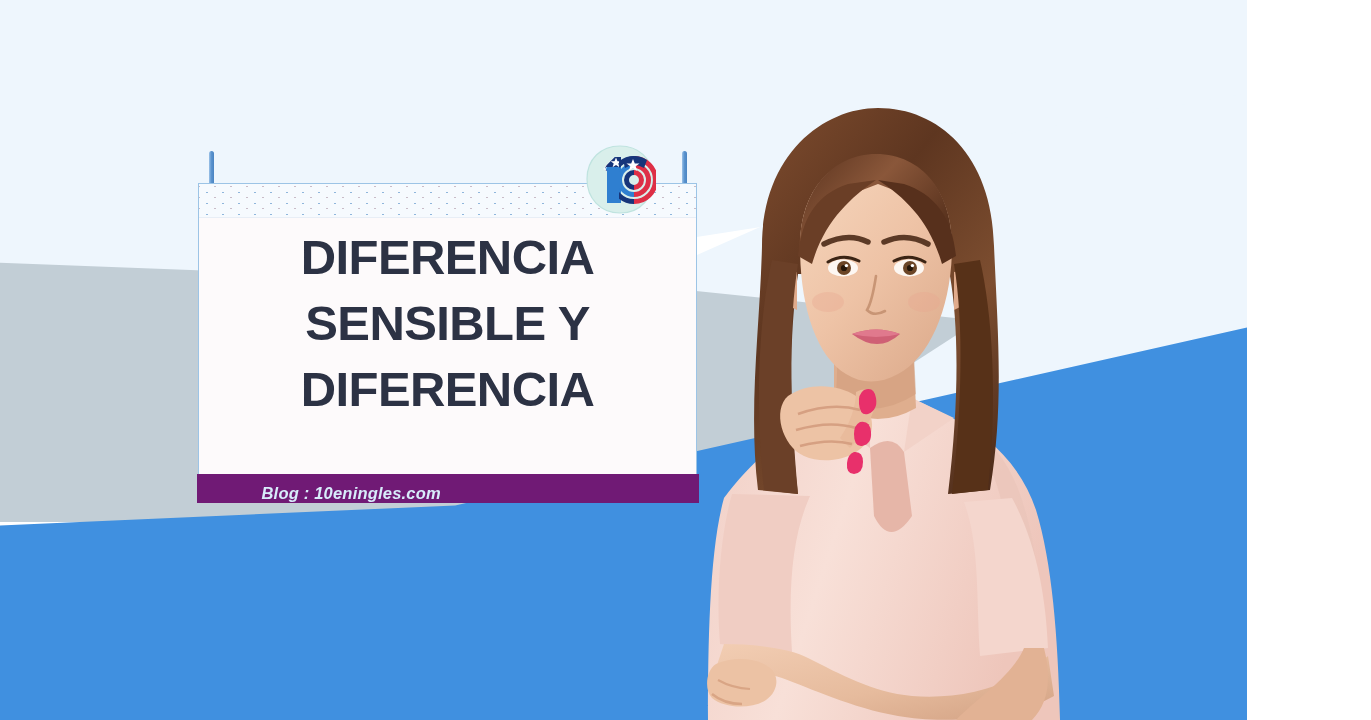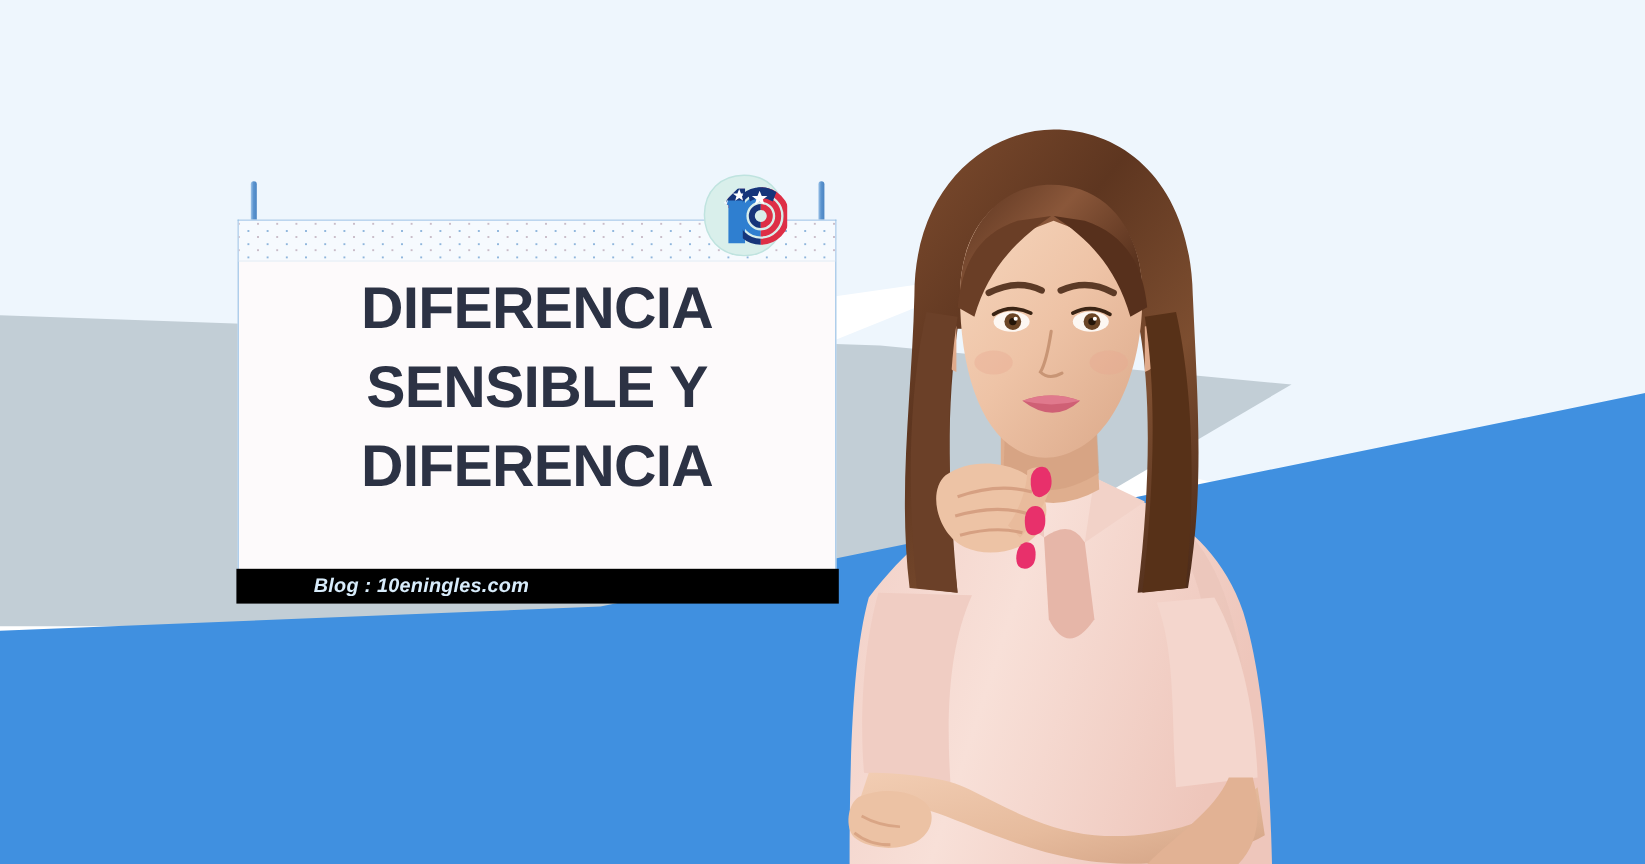--- a/index.html
+++ b/index.html
@@ -1,21 +1,21 @@
 <!DOCTYPE html>
 <html><head>
 <meta charset="utf-8">
 <style>
   * { margin:0; padding:0; box-sizing:border-box; }
   html,body{ width:1371px; height:720px; overflow:hidden; background:#ffffff; }
   body { font-family:"Liberation Sans", sans-serif; }
 
   #stage{
     position:relative;
-    width:1371px; height:720px;
+    width:1247px; height:720px;
     background:#ffffff;
     overflow:hidden;
   }
 
   
   .bg-layer{ position:absolute; inset:0; }
   .bg-shape{ position:absolute; inset:0; }
 
   .shape-lightblue-top{
     background:#eef6fd;
@@ -95,22 +95,22 @@
     line-height:66px;
     letter-spacing:-0.6px;
   }
   .card-title .tline{ display:block; white-space:nowrap; }
 
   .card-footer{
     position:absolute;
     left:-1.5px; right:-1.5px;
     top:291px;
     height:29px;
-    background:#000000;
-    display:flex; align-items:center;
+    background:#701a75;
+    display:flex; align-items:flex-end;
   }
   .card-footer-text{
     margin-left:65px;
     color:#d8ecfb;
     font-family:"Liberation Sans", sans-serif;
     font-weight:700; font-style:italic;
     font-size:16.5px;
     letter-spacing:.2px;
     white-space:nowrap;
   }

